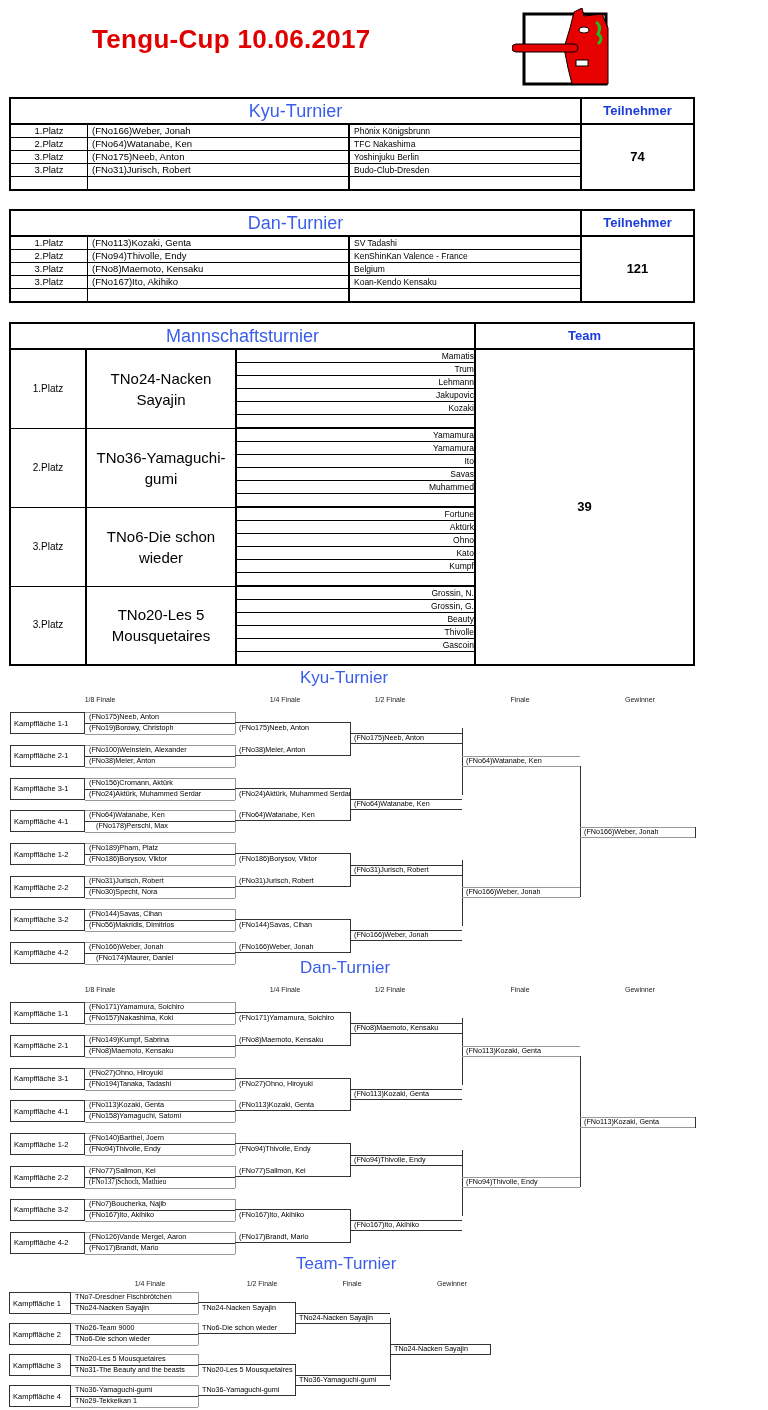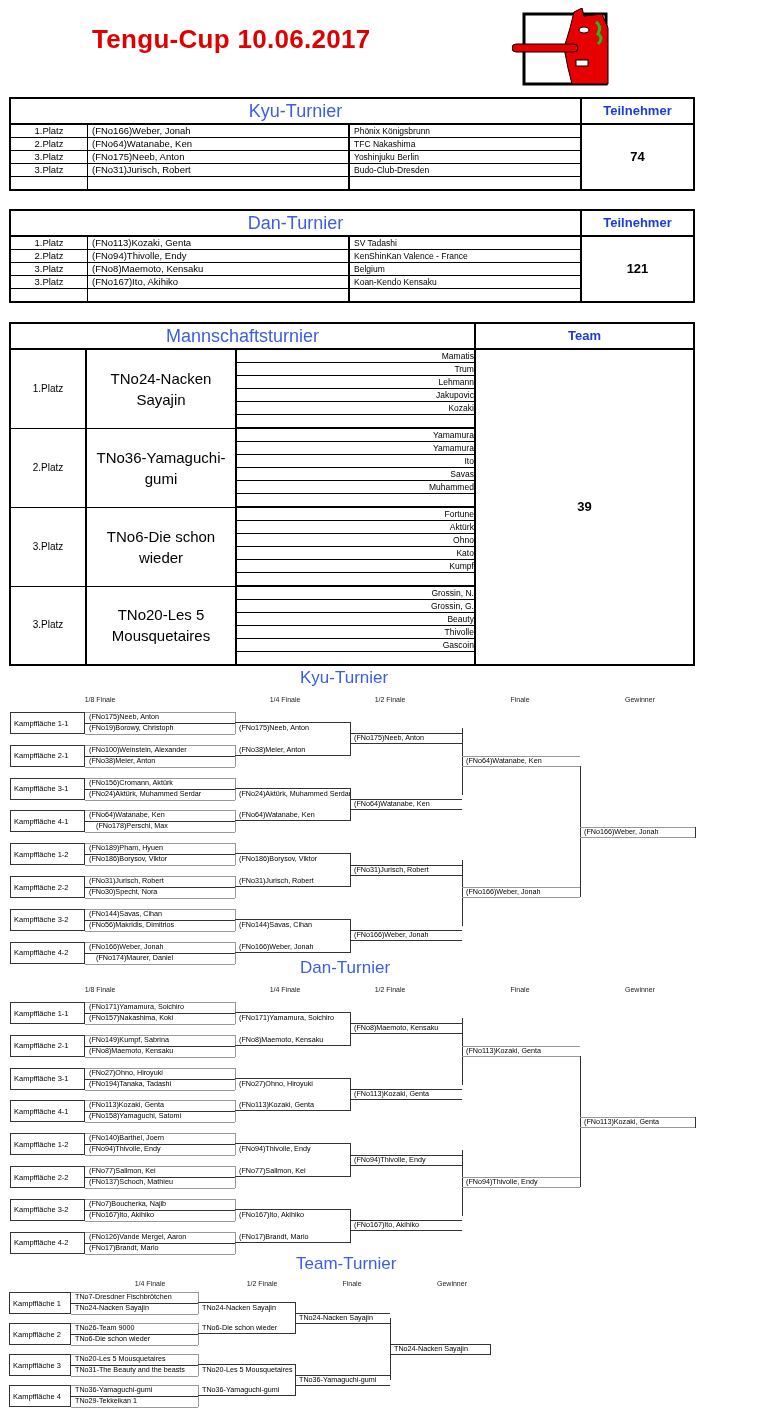--- a/index.html
+++ b/index.html
@@ -244,21 +244,21 @@
     <div class="kf" style="left:10px;top:142.39999999999998px;width:75px;height:22px;">Kampffläche 4-1</div>
     <div class="bx" style="left:87px;top:142.39999999999998px;">(FNo64)Watanabe, Ken</div>
     <div class="bx" style="left:94px;top:153.39999999999998px;">(FNo178)Perschl, Max</div>
     <div class="lg" style="left:85px;top:142.39999999999998px;width:150px;height:1px;"></div>
     <div class="ln" style="left:85px;top:153.39999999999998px;width:150px;height:1px;"></div>
     <div class="lg" style="left:85px;top:164.39999999999998px;width:150px;height:1px;"></div>
     <div class="lg" style="left:235px;top:142.39999999999998px;width:1px;height:22px;"></div>
     <div class="bx" style="left:237px;top:142.39999999999998px;">(FNo64)Watanabe, Ken</div>
     <div class="ln" style="left:235px;top:152.39999999999998px;width:115px;height:1px;"></div>
     <div class="kf" style="left:10px;top:175.2px;width:75px;height:22px;">Kampffläche 1-2</div>
-    <div class="bx" style="left:87px;top:175.2px;">(FNo189)Pham, Hyuen</div>
+    <div class="bx" style="left:87px;top:175.2px;">(FNo189)Pham, Platz</div>
     <div class="bx" style="left:87px;top:186.2px;">(FNo186)Borysov, Viktor</div>
     <div class="lg" style="left:85px;top:175.2px;width:150px;height:1px;"></div>
     <div class="ln" style="left:85px;top:186.2px;width:150px;height:1px;"></div>
     <div class="lg" style="left:85px;top:197.2px;width:150px;height:1px;"></div>
     <div class="lg" style="left:235px;top:175.2px;width:1px;height:22px;"></div>
     <div class="bx" style="left:237px;top:186.2px;">(FNo186)Borysov, Viktor</div>
     <div class="ln" style="left:235px;top:185.2px;width:115px;height:1px;"></div>
     <div class="kf" style="left:10px;top:208px;width:75px;height:22px;">Kampffläche 2-2</div>
     <div class="bx" style="left:87px;top:208px;">(FNo31)Jurisch, Robert</div>
     <div class="bx" style="left:87px;top:219px;">(FNo30)Specht, Nora</div>
@@ -363,21 +363,21 @@
     <div class="bx" style="left:87px;top:175.2px;">(FNo140)Barthel, Joern</div>
     <div class="bx" style="left:87px;top:186.2px;">(FNo94)Thivolle, Endy</div>
     <div class="lg" style="left:85px;top:175.2px;width:150px;height:1px;"></div>
     <div class="ln" style="left:85px;top:186.2px;width:150px;height:1px;"></div>
     <div class="lg" style="left:85px;top:197.2px;width:150px;height:1px;"></div>
     <div class="lg" style="left:235px;top:175.2px;width:1px;height:22px;"></div>
     <div class="bx" style="left:237px;top:186.2px;">(FNo94)Thivolle, Endy</div>
     <div class="ln" style="left:235px;top:185.2px;width:115px;height:1px;"></div>
     <div class="kf" style="left:10px;top:208px;width:75px;height:22px;">Kampffläche 2-2</div>
     <div class="bx" style="left:87px;top:208px;">(FNo77)Sallmon, Kei</div>
-    <div class="bx" style="left:87px;top:219px;">(FNo137)Schoch, Mathieu</div>
+    <div class="bx" style="left:87px;top:219px;font-family:Liberation Serif, serif;">(FNo137)Schoch, Mathieu</div>
     <div class="lg" style="left:85px;top:208px;width:150px;height:1px;"></div>
     <div class="ln" style="left:85px;top:219px;width:150px;height:1px;"></div>
     <div class="lg" style="left:85px;top:230px;width:150px;height:1px;"></div>
     <div class="lg" style="left:235px;top:208px;width:1px;height:22px;"></div>
     <div class="bx" style="left:237px;top:208px;">(FNo77)Sallmon, Kei</div>
     <div class="ln" style="left:235px;top:218px;width:115px;height:1px;"></div>
     <div class="kf" style="left:10px;top:240.79999999999998px;width:75px;height:22px;">Kampffläche 3-2</div>
     <div class="bx" style="left:87px;top:240.79999999999998px;">(FNo7)Boucherka, Najib</div>
     <div class="bx" style="left:87px;top:251.79999999999998px;">(FNo167)Ito, Akihiko</div>
     <div class="lg" style="left:85px;top:240.79999999999998px;width:150px;height:1px;"></div>

